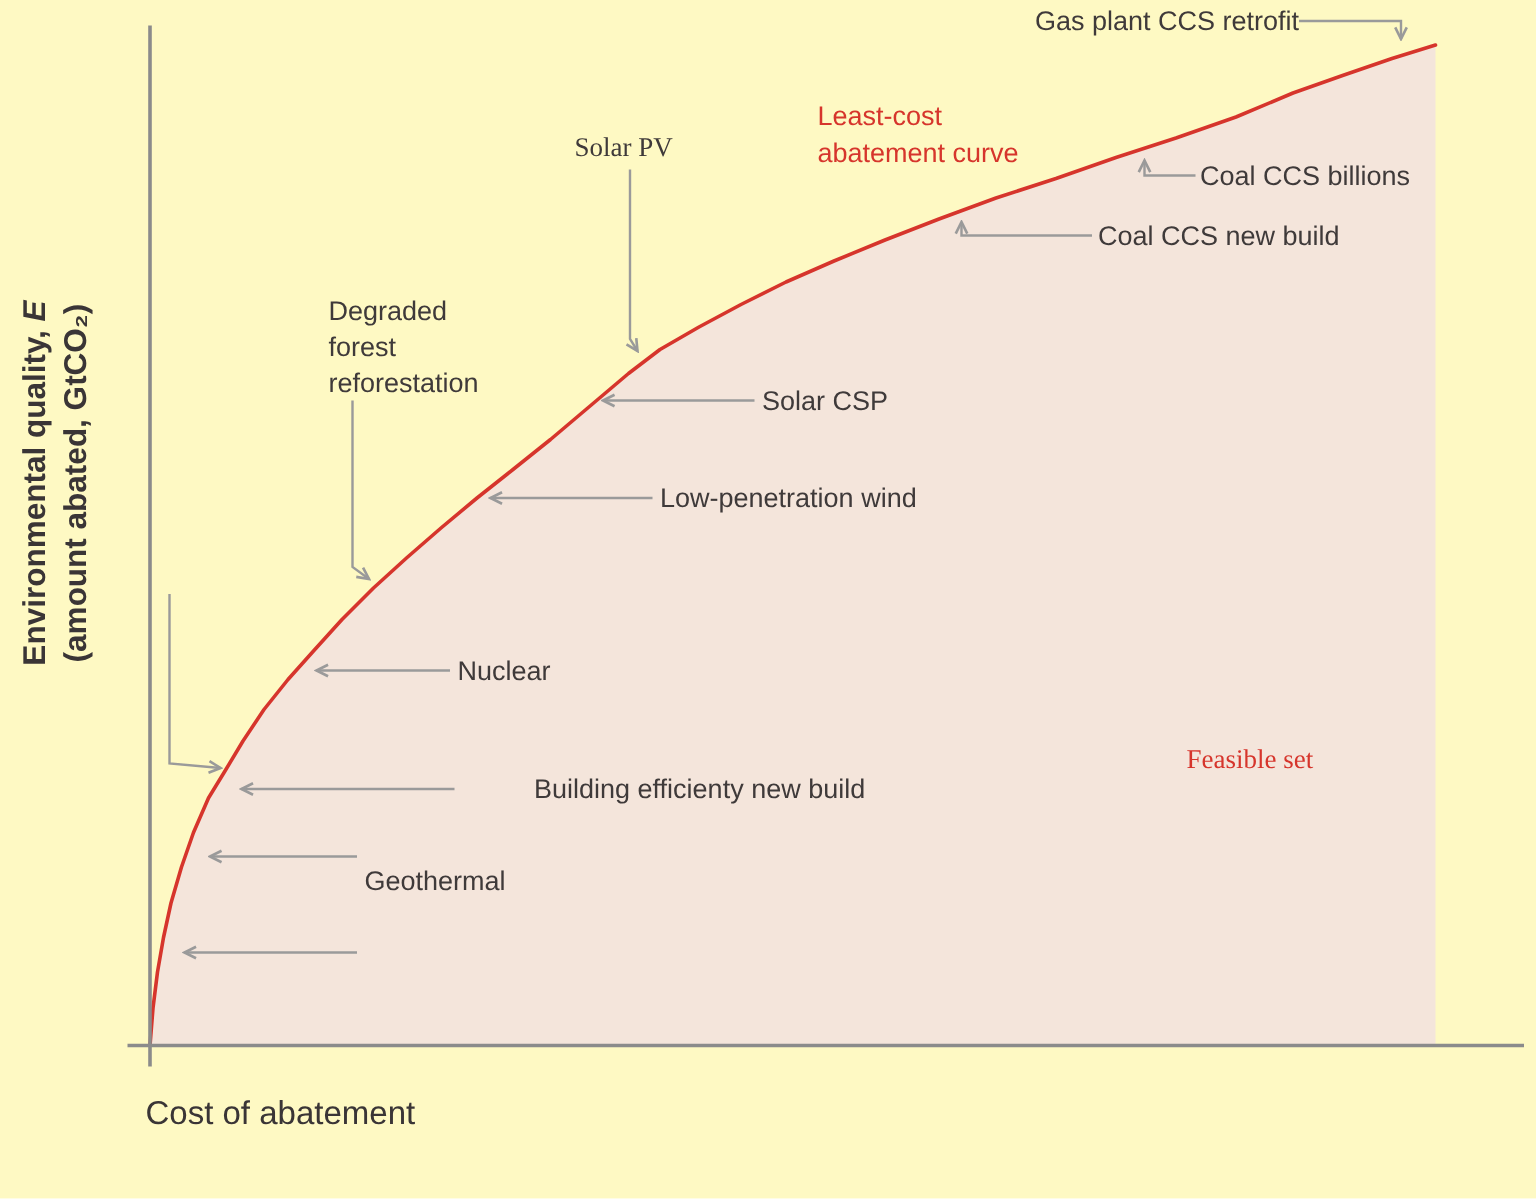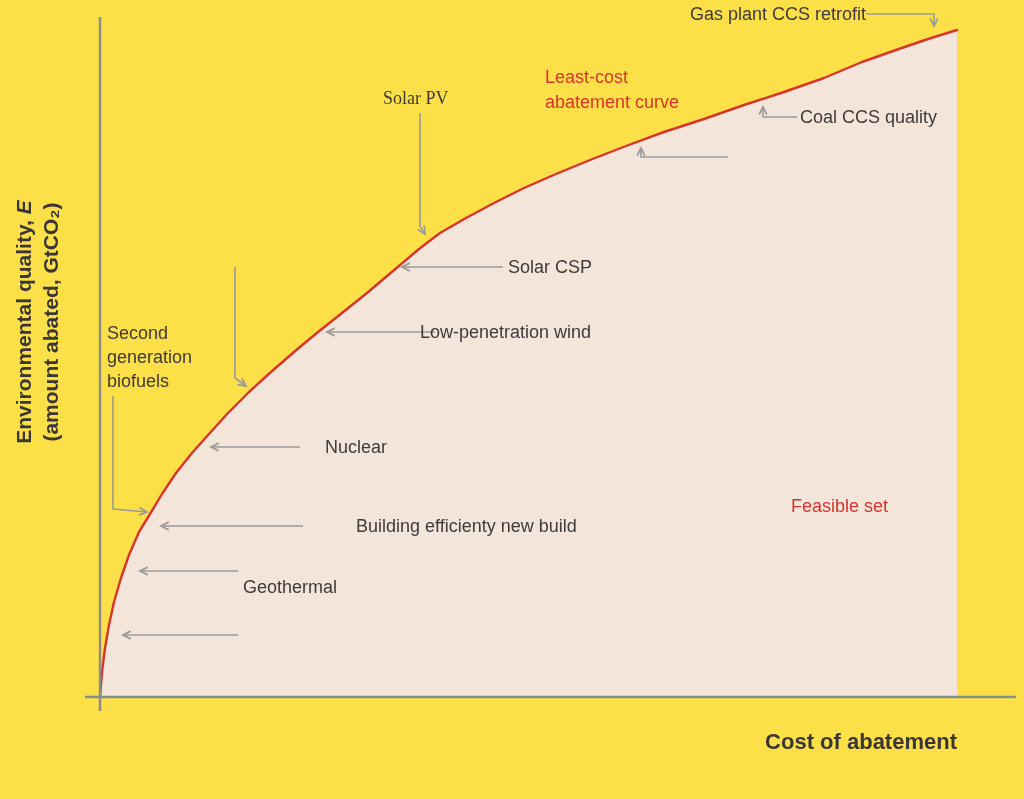--- a/index.html
+++ b/index.html
@@ -1,29 +1,29 @@
 <!DOCTYPE html>
 <html><head>
 <meta charset="utf-8">
 <style>
   html,body{margin:0;padding:0;background:#ffffff;}
   #figure{
-    position:relative;width:1024px;height:799px;background:#fde047;overflow:hidden;
+    position:relative;width:1024px;height:799px;background:#fef9c3;overflow:hidden;
     font-family:"Liberation Sans","DejaVu Sans",sans-serif;
   }
   #gfx{position:absolute;left:0;top:0;width:1024px;height:799px;}
   .annot{
     position:absolute;font-size:18px;line-height:24px;color:#3f3a3a;
     white-space:nowrap;
   }
   .wrap{white-space:normal;}
   .red{color:#d6352c;margin-left:48px;}
   .xlab{
-    position:absolute;left:97px;width:860px;text-align:right;color:#3a3536;
-    font-weight:bold;font-size:22px;line-height:28px;white-space:nowrap;
+    position:absolute;left:97px;width:860px;text-align:left;color:#3a3536;
+    font-weight:normal;font-size:22px;line-height:28px;white-space:nowrap;
   }
   .ylab-anchor{position:absolute;left:37px;top:322px;width:0;height:0;}
   .ylab{
     position:absolute;transform:translate(-50%,-50%) rotate(-90deg);
     text-align:center;white-space:nowrap;color:#3a3536;
     font-weight:bold;font-size:21px;line-height:27px;
   }
   .ylab .pre{white-space:pre;}
 </style>
 </head>
@@ -55,30 +55,31 @@
       <polyline points="435,332 327,332" marker-end="url(#ah)"></polyline>
       <polyline points="503,267 402,267" marker-end="url(#ah)"></polyline>
       <polyline points="420,113 420,226 425,234" marker-end="url(#ah)"></polyline>
       <polyline points="728,157 641,157 641,148" marker-end="url(#ah)"></polyline>
       <polyline points="797,117 763,117 763,107" marker-end="url(#ah)"></polyline>
       <polyline points="866,14 934,14 934,26" marker-end="url(#ah)"></polyline>
     </g>
   </svg>
 
   <div class="annot" style="left:690px;top:2px;">Gas plant CCS retrofit</div>
-  <div class="annot" style="left:800px;top:105px;">Coal CCS quality</div>
+  <div class="annot" style="left:800px;top:105px;">Coal CCS billions</div>
+  <div class="annot" style="left:732px;top:145px;">Coal CCS new build</div>
   <div class="annot" style="left:383px;top:86px;font-family:Liberation Serif, serif;">Solar PV</div>
   <div class="annot red wrap" style="left:497px;top:65px;width:172px;line-height:25px;">Least-cost abatement curve</div>
   <div class="annot" style="left:508px;top:255px;">Solar CSP</div>
-  <div class="annot" style="left:420px;top:320px;text-align:right;">Low-penetration wind</div>
-  <div class="annot wrap" style="left:107px;top:321px;width:98px;">Second generation biofuels</div>
-  <div class="annot" style="left:305px;top:435px;margin-left:20px;">Nuclear</div>
+  <div class="annot wrap" style="left:219px;top:195px;width:112px;">Degraded forest reforestation</div>
+  <div class="annot" style="left:440px;top:320px;text-align:right;">Low-penetration wind</div>
+  <div class="annot" style="left:305px;top:435px;">Nuclear</div>
   <div class="annot" style="left:308px;top:514px;margin-left:48px;">Building efficienty new build</div>
   <div class="annot" style="left:243px;top:575px;">Geothermal</div>
-  <div class="annot red" style="left:743px;top:494px;">Feasible set</div>
+  <div class="annot red" style="left:743px;top:494px;font-family:Liberation Serif, serif;">Feasible set</div>
 
   <div class="ylab-anchor">
     <div class="ylab">
       <div><span class="pre">Environmental quality, </span><i>E</i></div>
       <div>(amount abated, GtCO₂)</div>
     </div>
   </div>
 
   <div class="xlab" style="top:728px;">Cost of abatement</div>
 

